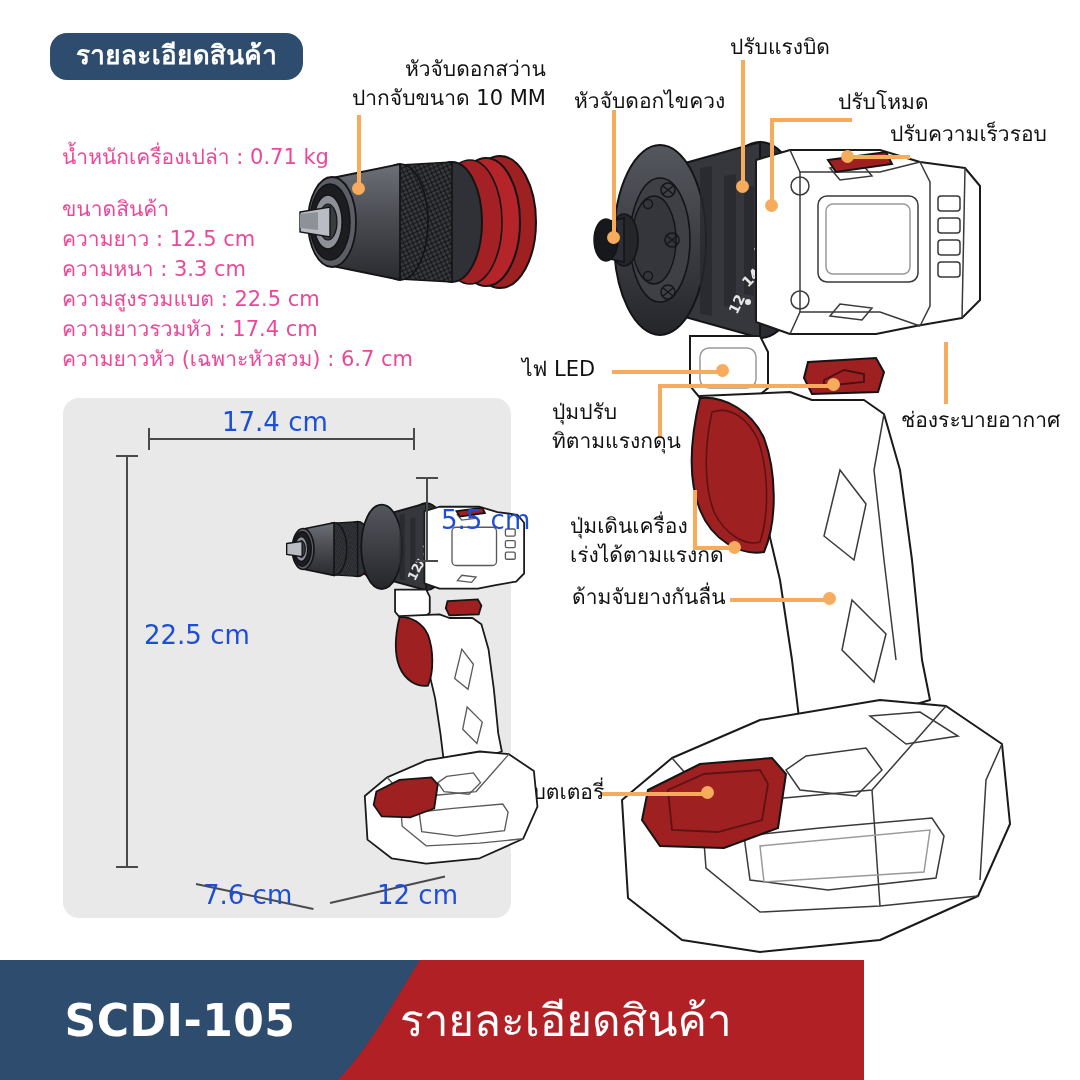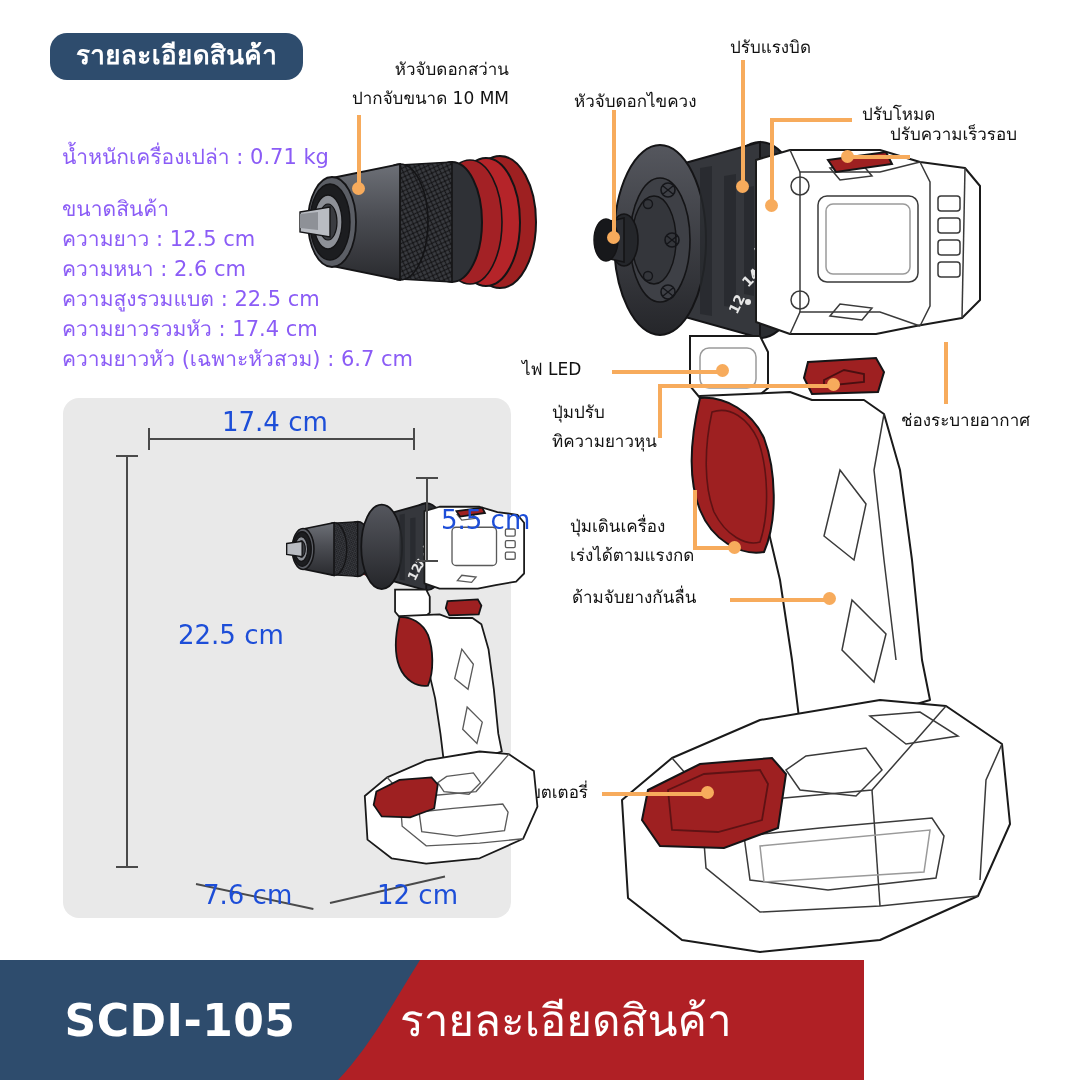--- a/index.html
+++ b/index.html
@@ -15,28 +15,28 @@
   .badge{
     position:absolute;left:50px;top:33px;
     background:#2e4c6d;color:#ffffff;
     border-radius:17px;
     padding:9px 26px 11px 26px;
     font-size:26px;font-weight:bold;letter-spacing:.4px;
     line-height:1.05;white-space:nowrap;
   }
 
   
-  .specs{position:absolute;left:62px;top:142px;color:#8b5cf6;}
+  .specs{position:absolute;left:62px;top:142px;color:#ec4899;}
   .spec-line{font-size:21px;line-height:30px;white-space:nowrap;}
   .spec-gap{height:22px;}
 
   
   .lbl{
     position:absolute;color:#111111;
-    font-size:17px;line-height:29px;white-space:nowrap;
+    font-size:21px;line-height:29px;white-space:nowrap;
   }
 
   
   .lead{position:absolute;background:#f7ab5c;}
   .lead.v{width:4px;}
   .lead.h{height:4px;}
   .dot{position:absolute;width:13px;height:13px;border-radius:50%;background:#f7ab5c;}
 
   
   .dimpanel{
@@ -71,21 +71,21 @@
 
 <div class="stage">
 
   <div class="badge">รายละเอียดสินค้า</div>
 
   <div class="specs">
     <div class="spec-line">น้ำหนักเครื่องเปล่า  : 0.71 kg</div>
     <div class="spec-gap"></div>
     <div class="spec-line">ขนาดสินค้า</div>
     <div class="spec-line">ความยาว : 12.5 cm</div>
-    <div class="spec-line">ความหนา : 2.6 cm</div>
+    <div class="spec-line">ความหนา : 3.3 cm</div>
     <div class="spec-line">ความสูงรวมแบต :  22.5 cm</div>
     <div class="spec-line">ความยาวรวมหัว :  17.4 cm</div>
     <div class="spec-line">ความยาวหัว  (เฉพาะหัวสวม) : 6.7 cm</div>
   </div>
 
   <svg class="svgwrap" width="1080" height="1080" viewBox="0 0 1080 1080">
     <defs>
       <pattern id="knurl" width="6" height="6" patternUnits="userSpaceOnUse" patternTransform="rotate(20)">
         <rect width="6" height="6" fill="#3a3c41"></rect>
         <path d="M0 0 L6 6 M6 0 L0 6" stroke="#141416" stroke-width="1.1"></path>
@@ -291,29 +291,29 @@
 
   <div class="lbl" style="left:352px;top:55px;text-align:right;">
     <div>หัวจับดอกสว่าน</div>
     <div>ปากจับขนาด 10 MM</div>
   </div>
 
   <div class="lbl" style="left:574px;top:87px;">หัวจับดอกไขควง</div>
 
   <div class="lbl" style="left:730px;top:33px;">ปรับแรงบิด</div>
 
-  <div class="lbl" style="left:838px;top:100px;margin-left:24px;">ปรับโหมด</div>
+  <div class="lbl" style="left:838px;top:88px;">ปรับโหมด</div>
 
   <div class="lbl" style="left:890px;top:120px;">ปรับความเร็วรอบ</div>
 
   <div class="lbl" style="left:522px;top:355px;">ไฟ LED</div>
 
   <div class="lbl" style="left:552px;top:398px;">
     <div>ปุ่มปรับ</div>
-    <div>ทิความยาวหุน</div>
+    <div>ทิตามแรงกดุน</div>
   </div>
 
   <div class="lbl" style="left:901px;top:406px;">ช่องระบายอากาศ</div>
 
   <div class="lbl" style="left:570px;top:512px;">
     <div>ปุ่มเดินเครื่อง</div>
     <div>เร่งได้ตามแรงกด</div>
   </div>
 
   <div class="lbl" style="left:572px;top:583px;">ด้ามจับยางกันลื่น</div>
@@ -408,21 +408,21 @@
   <div class="dimtxt" style="left:222px;top:407px;">17.4 cm</div>
 
   <div class="dimline v" style="left:426px;top:477px;height:84px;"></div>
   <div class="dimline h" style="left:416px;top:477px;width:22px;"></div>
   <div class="dimline h" style="left:416px;top:560px;width:22px;"></div>
   <div class="dimtxt" style="left:441px;top:505px;">5.5 cm</div>
 
   <div class="dimline v" style="left:126px;top:455px;height:412px;"></div>
   <div class="dimline h" style="left:116px;top:455px;width:22px;"></div>
   <div class="dimline h" style="left:116px;top:866px;width:22px;"></div>
-  <div class="dimtxt" style="left:144px;top:620px;margin-left:34px;">22.5 cm</div>
+  <div class="dimtxt" style="left:144px;top:620px;">22.5 cm</div>
 
   <div class="dimline h" style="left:196px;top:883px;width:120px;transform:rotate(12deg);transform-origin:left center;"></div>
   <div class="dimtxt" style="left:203px;top:880px;">7.6 cm</div>
 
   <div class="dimline h" style="left:330px;top:902px;width:118px;transform:rotate(-13deg);transform-origin:left center;"></div>
   <div class="dimtxt" style="left:377px;top:880px;">12 cm</div>
 
   <div class="footer">
     <svg width="1080" height="120" viewBox="0 0 1080 120">
       <path d="M0 0 L1082 0 C1060 44 1040 86 996 120 L0 120 Z" fill="#b02025"></path>

